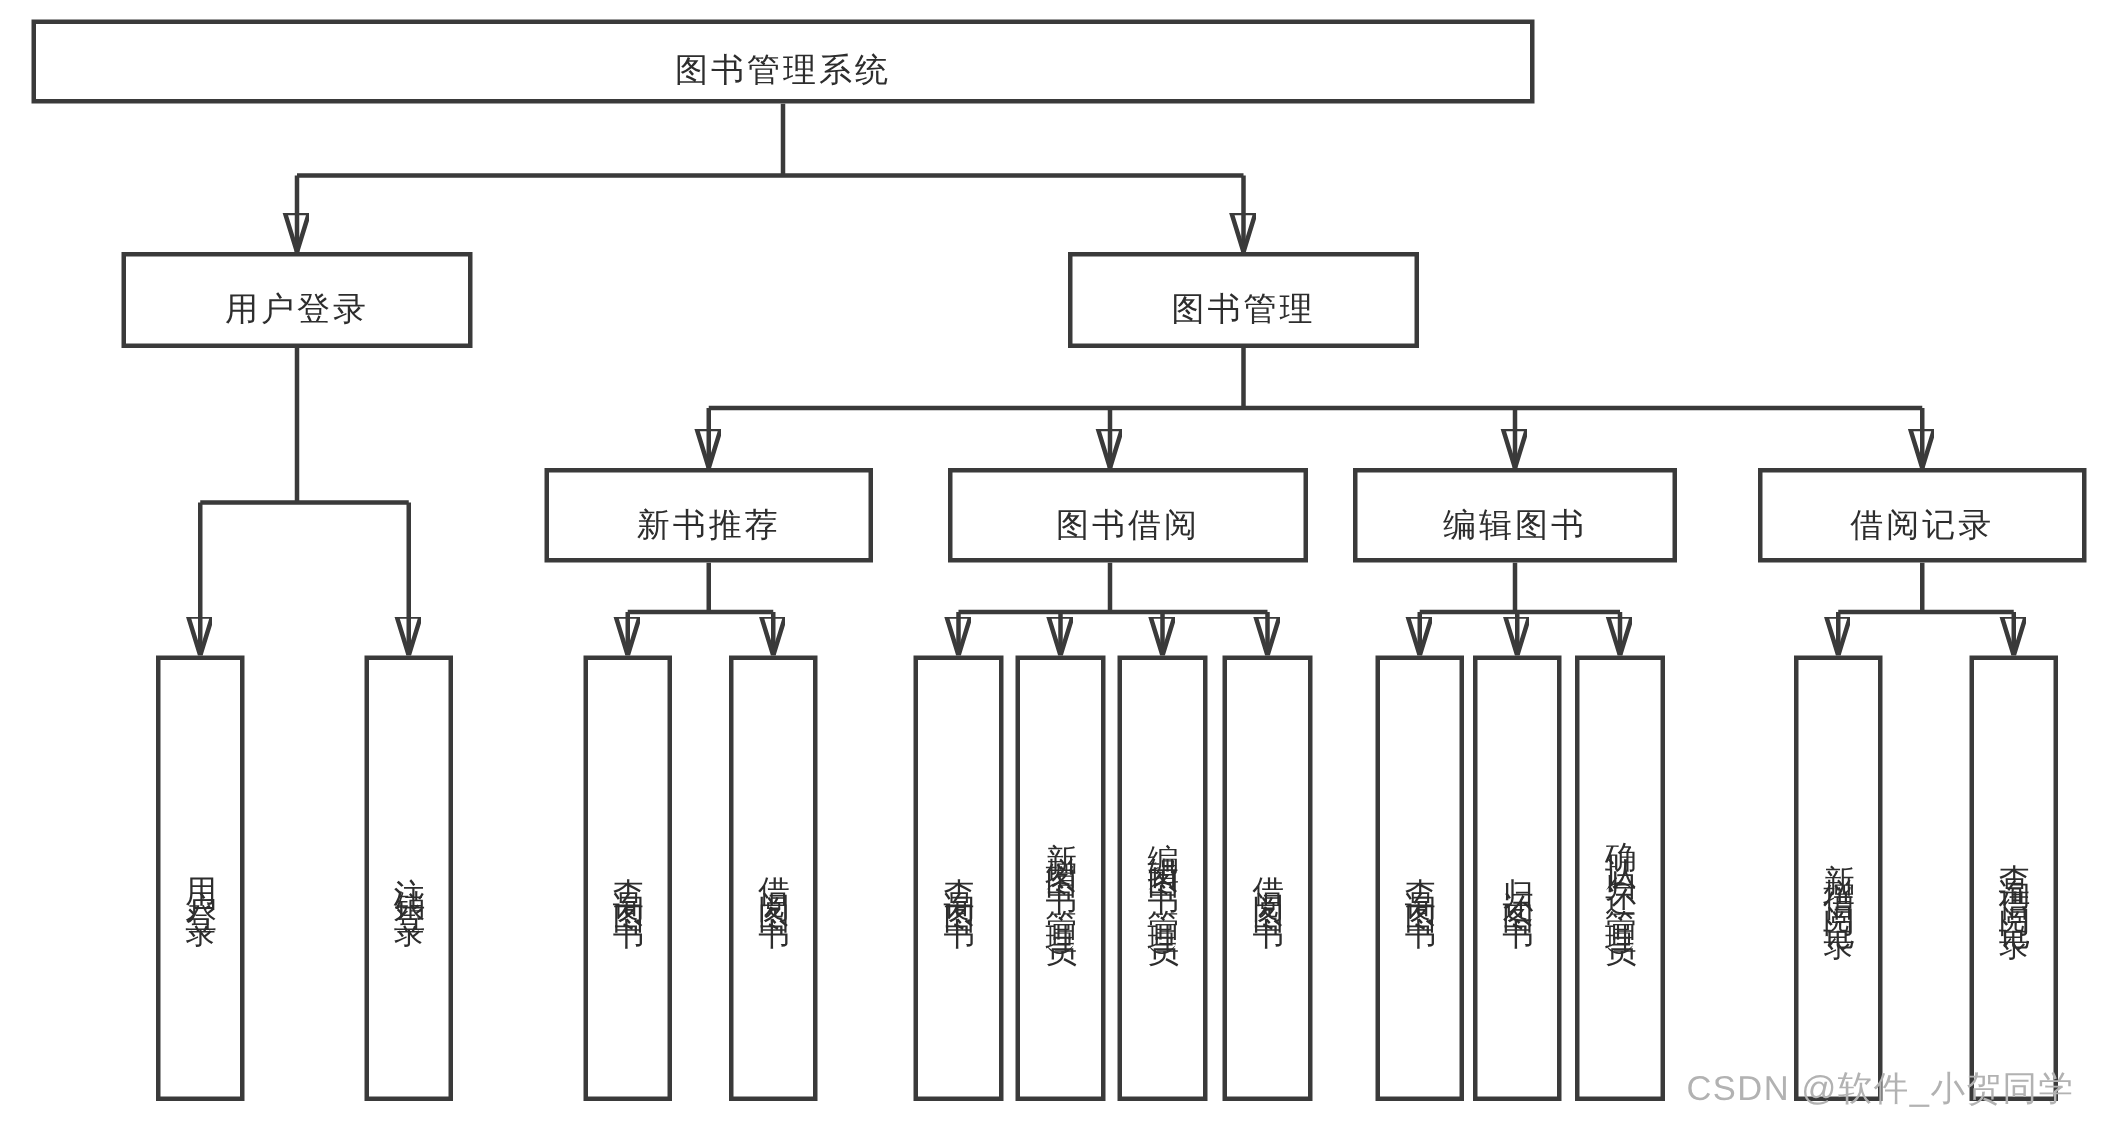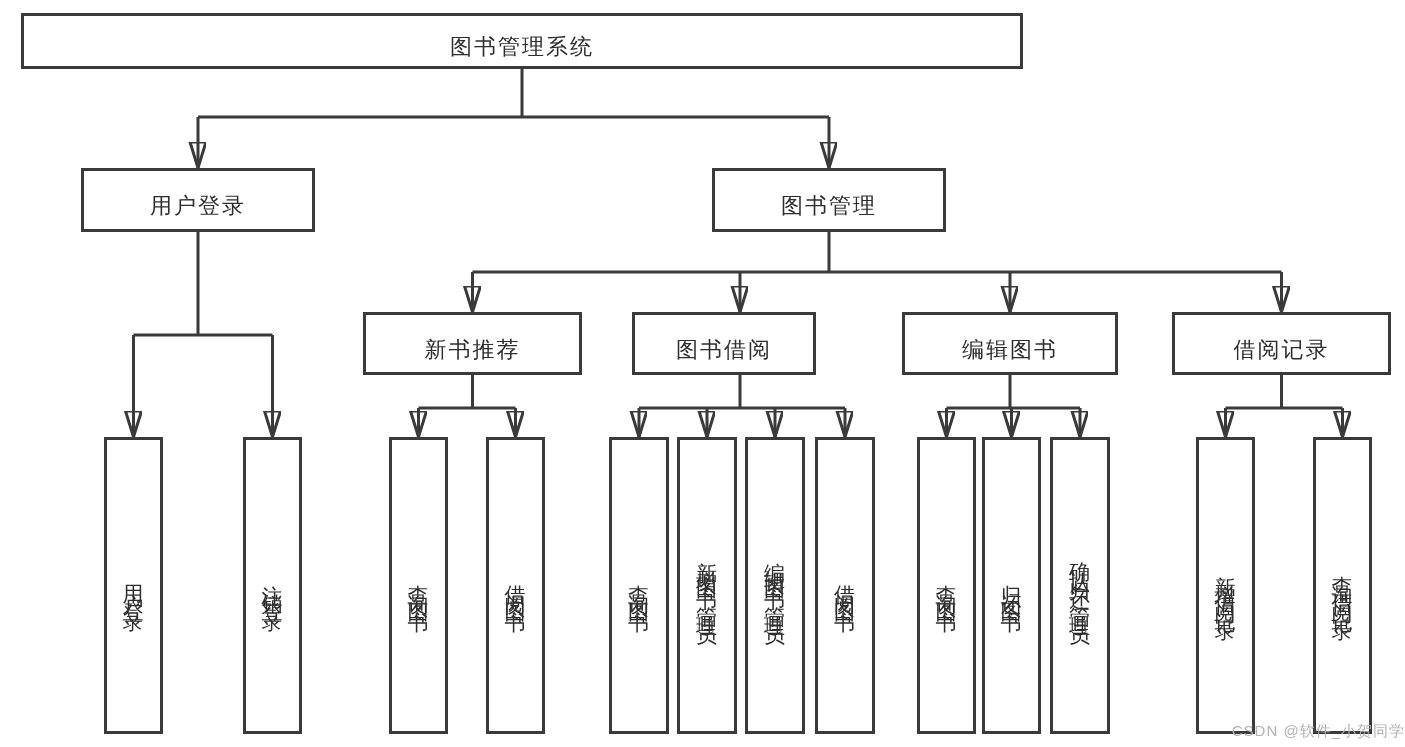--- a/index.html
+++ b/index.html
@@ -40,24 +40,24 @@
   .v-label {
     writing-mode: vertical-rl;
     text-orientation: mixed;
     font-size: 21px;
     letter-spacing: 9px;
     line-height: 1;
     color: #2d2d2d;
   }
   .watermark {
     position: absolute;
-    right: 0;
+    right: 22px;
     bottom: 6px;
     z-index: 5;
-    font-size: 15px;
+    font-size: 23px;
     letter-spacing: 1px;
     color: #b2b2b2;
     white-space: nowrap;
   }
 </style>
 </head>
 <body>
 
 <div class="stage">
 
@@ -109,21 +109,21 @@
   <div class="node" style="left:81px; top:168px; width:234px; height:64px;">
     <span class="h-label">用户登录</span>
   </div>
   <div class="node" style="left:712px; top:168px; width:234px; height:64px;">
     <span class="h-label">图书管理</span>
   </div>
 
   <div class="node" style="left:363px; top:312px; width:219px; height:63px;">
     <span class="h-label">新书推荐</span>
   </div>
-  <div class="node" style="left:632px; top:312px; width:184px; height:63px;">
+  <div class="node" style="left:632px; top:312px; width:240px; height:63px;">
     <span class="h-label">图书借阅</span>
   </div>
   <div class="node" style="left:902px; top:312px; width:216px; height:63px;">
     <span class="h-label">编辑图书</span>
   </div>
   <div class="node" style="left:1172px; top:312px; width:219px; height:63px;">
     <span class="h-label">借阅记录</span>
   </div>
 
   <div class="node" style="left:104px; top:437px; width:59px; height:297px;">

